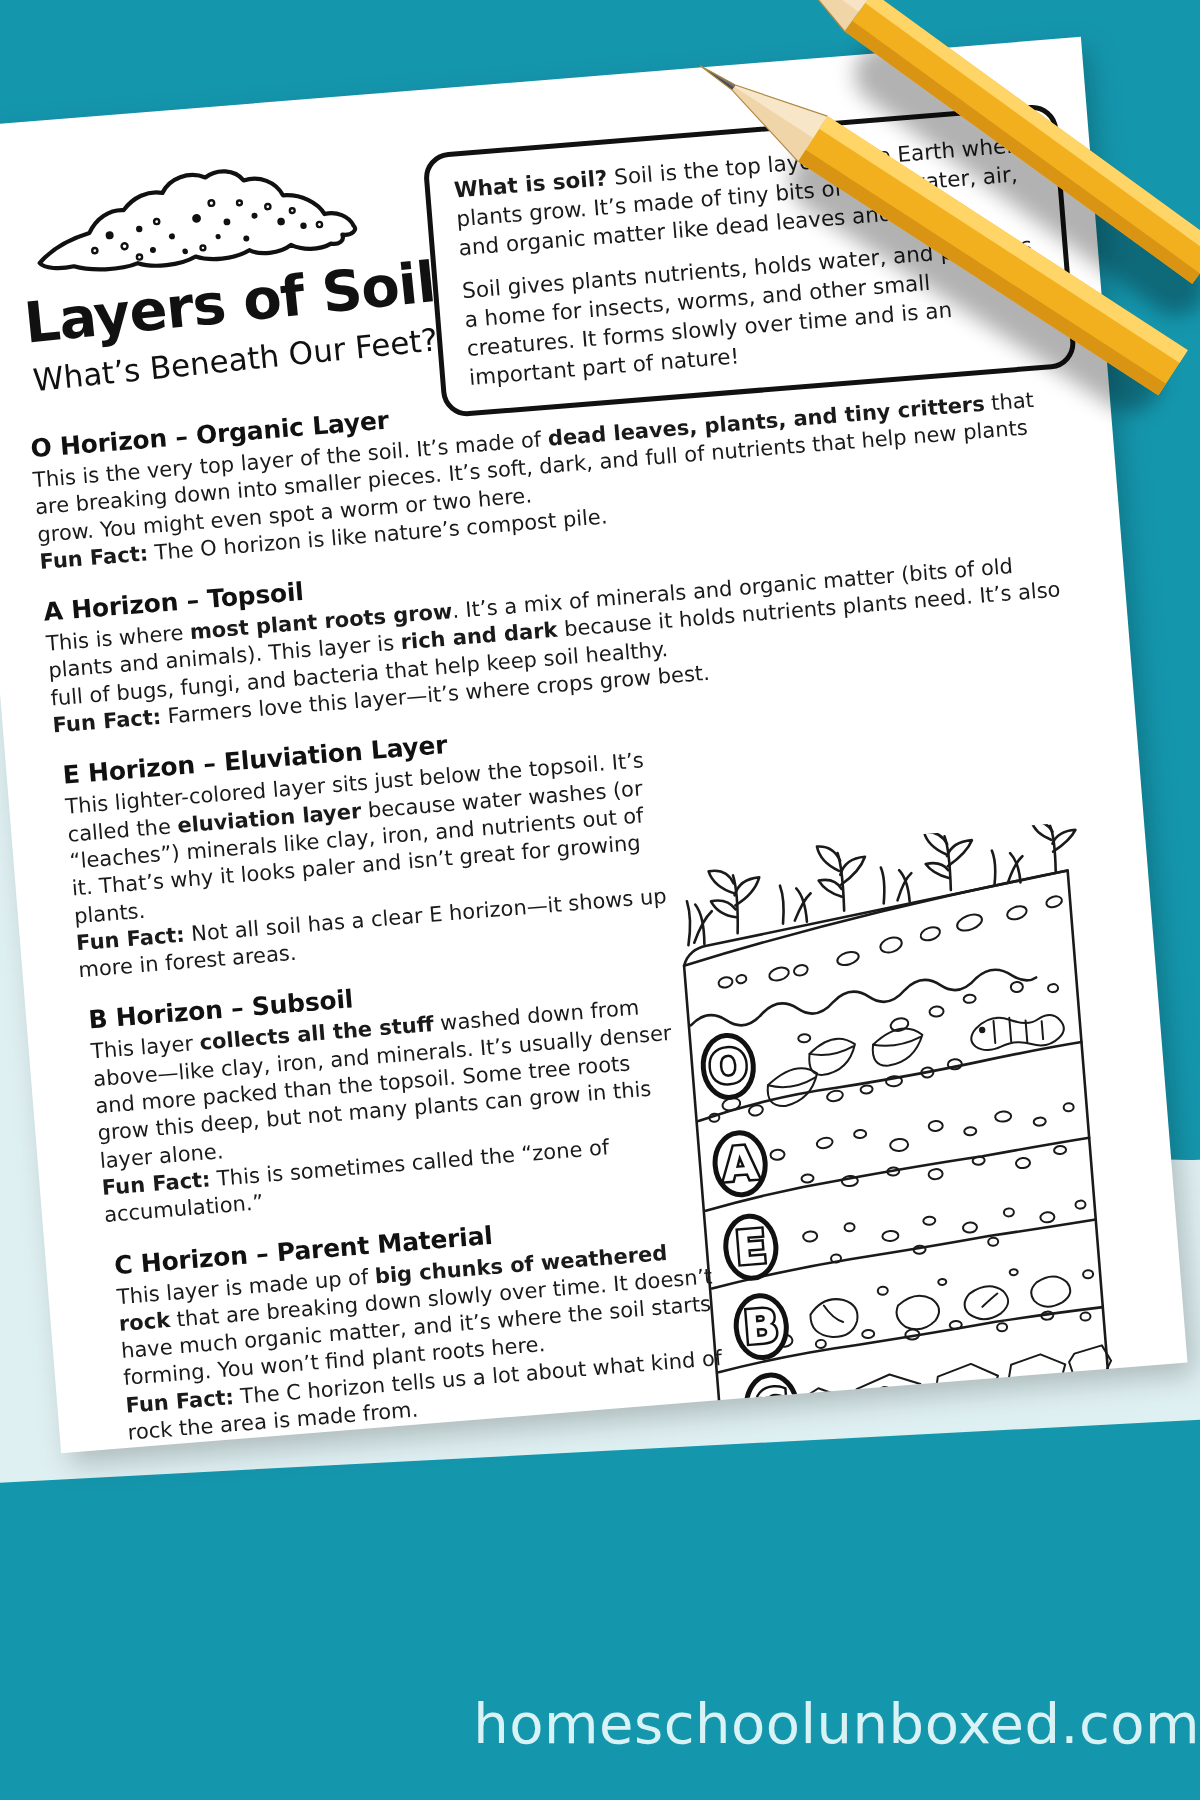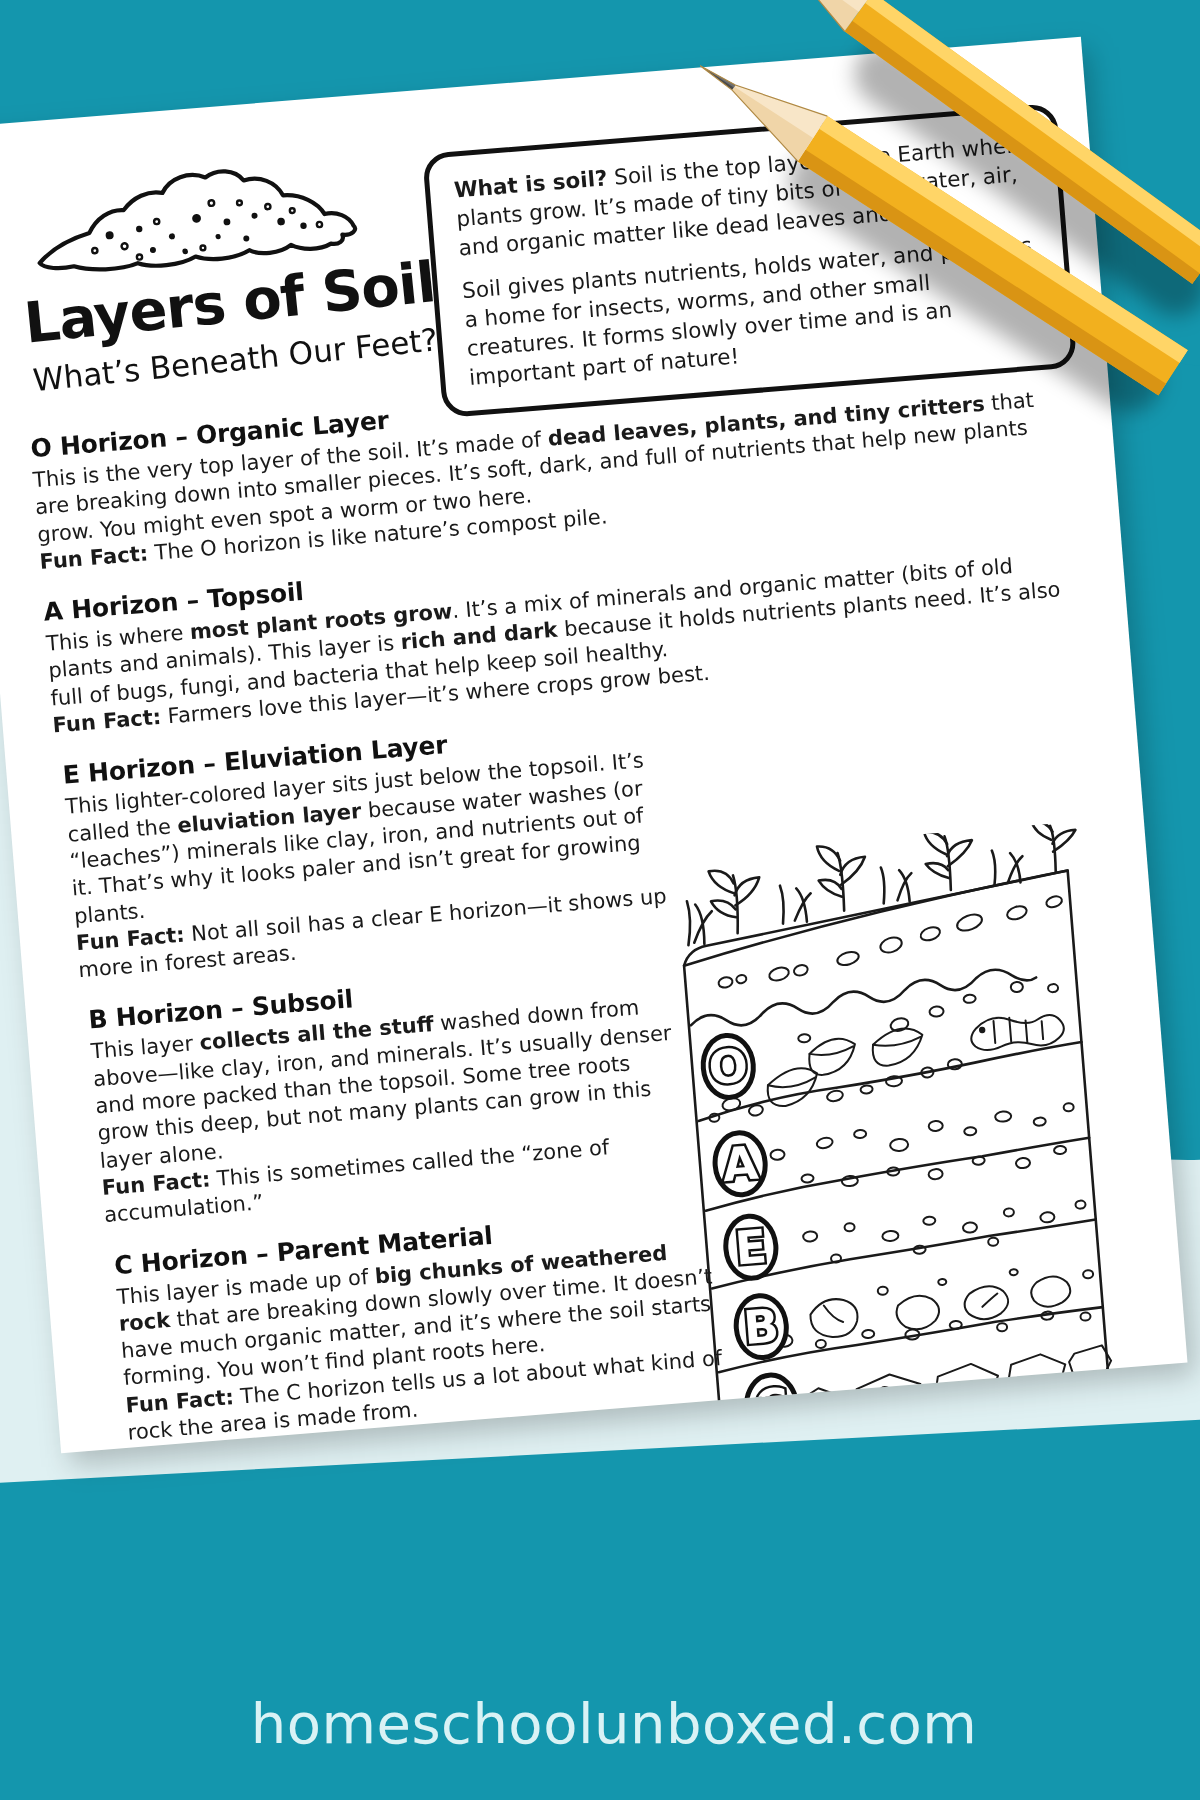--- a/index.html
+++ b/index.html
@@ -59,21 +59,21 @@
     position: absolute;
     left: 0; bottom: 0;
     width: 1200px; height: 210px;
     background: #1496ad;
     z-index: 60;
   }
   .footer-url {
     position: absolute;
     left: 0; bottom: 44px;
     width: 1200px;
-    text-align: center;
+    text-align: right;
     padding-left: 28px;
     font-family: "DejaVu Sans", sans-serif;
     font-size: 56px;
     letter-spacing: 0.5px;
     color: #d9f2f5;
     font-weight: 400;
     z-index: 61;
     white-space: nowrap;
   }
 

